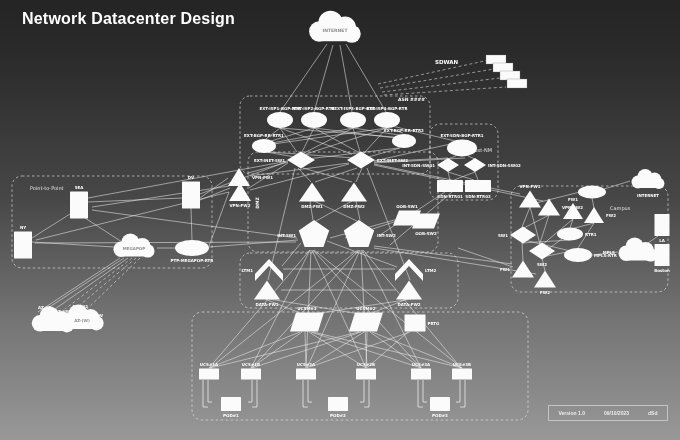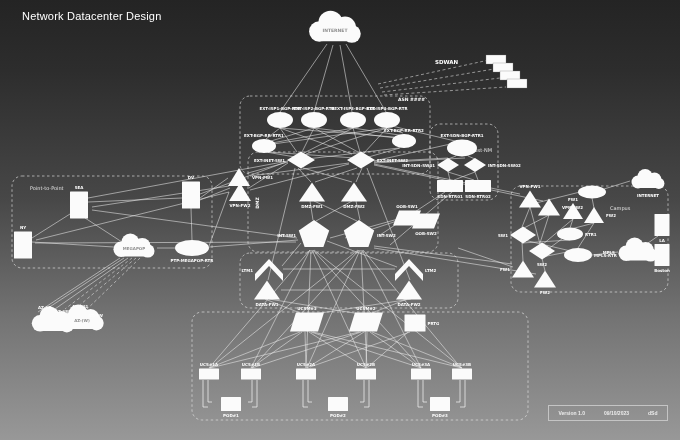--- a/index.html
+++ b/index.html
@@ -2,21 +2,21 @@
 <html><head>
 <meta charset="utf-8">
 <style>
   html,body{margin:0;padding:0;background:#555;}
   #stage{
     position:relative;width:680px;height:440px;overflow:hidden;
     background:linear-gradient(180deg,#242424 0%,#2d2d2d 16%,#474747 45%,#737373 72%,#989898 100%);
     font-family:"Liberation Sans","DejaVu Sans",sans-serif;
   }
   #page-title{
-    position:absolute;left:22px;top:10px;color:#ffffff;font-size:11px;font-weight:normal;letter-spacing:.2px;
+    position:absolute;left:22px;top:10px;color:#ffffff;font-size:16px;font-weight:bold;letter-spacing:.2px;
   }
   #diagram{position:absolute;left:0;top:0;}
   #title-block{
     position:absolute;left:548px;top:405px;width:118px;height:14px;
     border:1px solid #c4c4c4;display:flex;justify-content:space-around;align-items:center;
     color:#ececec;font-size:5px;font-weight:bold;
   }
   .svgtext{font-family:"DejaVu Sans","Liberation Sans",sans-serif;}
 </style>
 </head>

